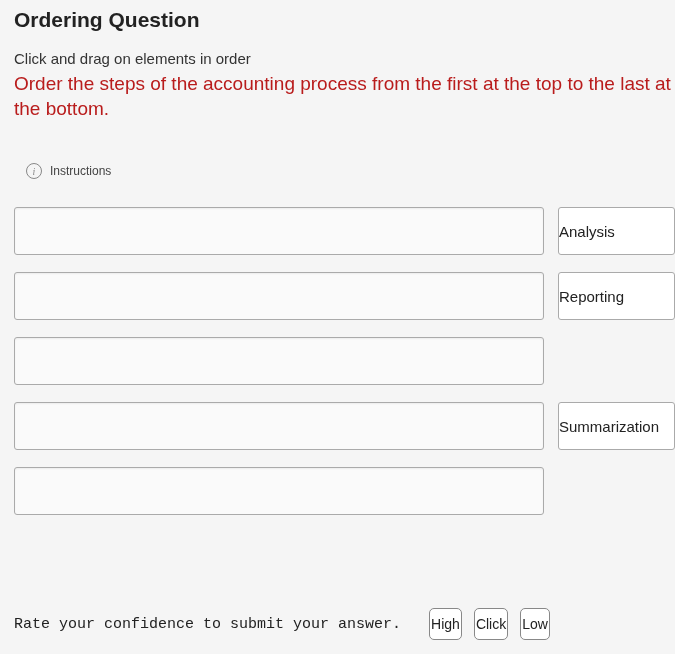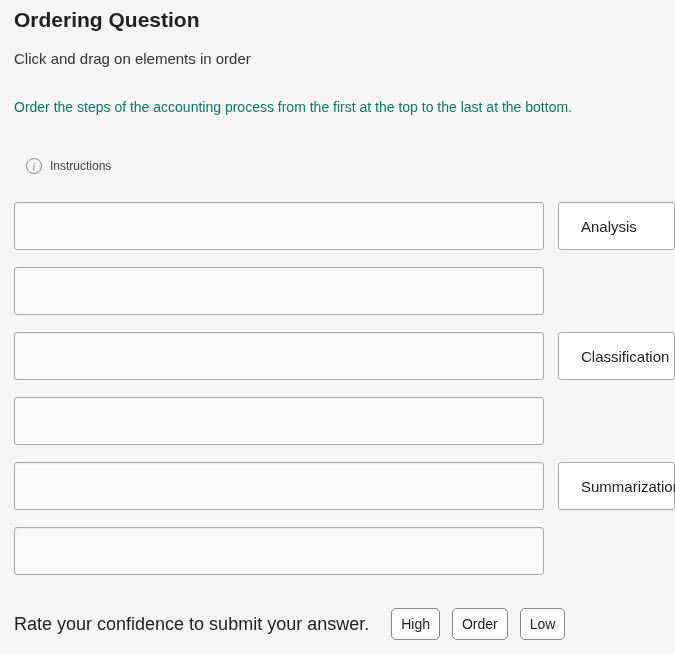--- a/index.html
+++ b/index.html
@@ -19,25 +19,25 @@
     }
     .page-title {
       font-size: 21px;
       font-weight: bold;
       color: #222;
       margin-bottom: 18px;
     }
     .subtitle {
       font-size: 15px;
       color: #333;
-      margin-bottom: 31px;
+      margin-bottom: 5px;
     }
     .prompt {
-      font-size: 14px;
-      color: #0f766e;
+      font-size: 19px;
+      color: #b91c1c;
       margin-bottom: 42px;
       line-height: 1.3;
     }
     .instructions-row {
       display: flex;
       align-items: center;
       gap: 8px;
       margin-bottom: 28px;
       margin-left: 12px;
     }
@@ -76,45 +76,45 @@
       background: #fafafa;
       box-shadow: inset 0 1px 2px rgba(0,0,0,0.06);
     }
     .option-box {
       flex: 1;
       border: 1px solid #aaa;
       border-radius: 3px;
       background: #fff;
       display: flex;
       align-items: center;
-      padding-left: 22px;
       font-size: 15px;
       color: #222;
       cursor: grab;
       min-width: 0;
     }
     .footer-row {
       position: absolute;
       bottom: 14px;
       left: 14px;
       right: 0;
       display: flex;
       align-items: center;
       gap: 12px;
     }
     .confidence-label {
-      font-size: 18px;
+      font-size: 15px;
       color: #222;
-      margin-right: 10px;
+      margin-right: 16px;
+      font-family: Liberation Mono, monospace;
     }
     .conf-button {
       border: 1px solid #888;
       border-radius: 5px;
       background: #fff;
-      padding: 7px 9px;
+      padding: 7px 1px;
       font-size: 14px;
       color: #222;
       cursor: pointer;
     }
   </style>
 </head>
 <body>
 
 <div class="page-title">Ordering Question</div>
 <div class="subtitle">Click and drag on elements in order</div>
@@ -125,35 +125,32 @@
   <span class="instructions-label">Instructions</span>
 </div>
 
 <div class="rows-container">
   <div class="order-row">
     <div class="drop-slot"></div>
     <div class="option-box">Analysis</div>
   </div>
   <div class="order-row">
     <div class="drop-slot"></div>
-  </div>
-  <div class="order-row">
-    <div class="drop-slot"></div>
-    <div class="option-box">Classification</div>
+    <div class="option-box">Reporting</div>
   </div>
   <div class="order-row">
     <div class="drop-slot"></div>
   </div>
   <div class="order-row">
     <div class="drop-slot"></div>
     <div class="option-box">Summarization</div>
   </div>
   <div class="order-row">
     <div class="drop-slot"></div>
   </div>
 </div>
 
 <div class="footer-row">
   <span class="confidence-label">Rate your confidence to submit your answer.</span>
   <button class="conf-button">High</button>
-  <button class="conf-button">Order</button>
+  <button class="conf-button">Click</button>
   <button class="conf-button">Low</button>
 </div>
 
 </body></html>

